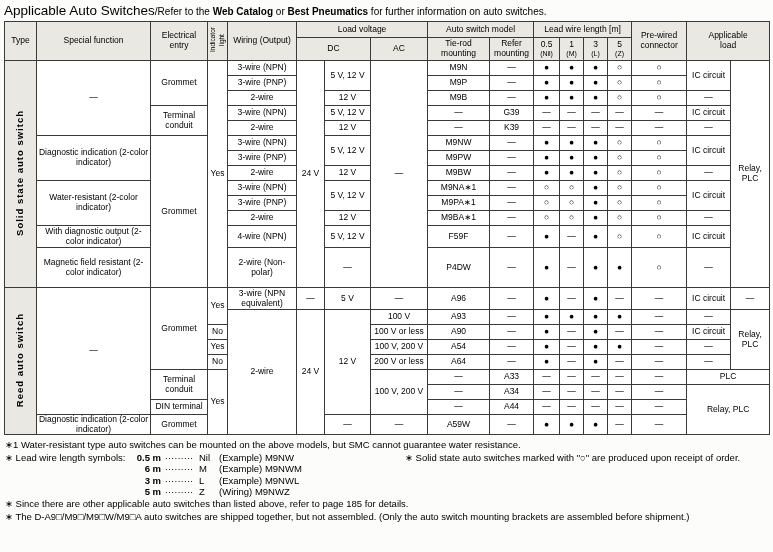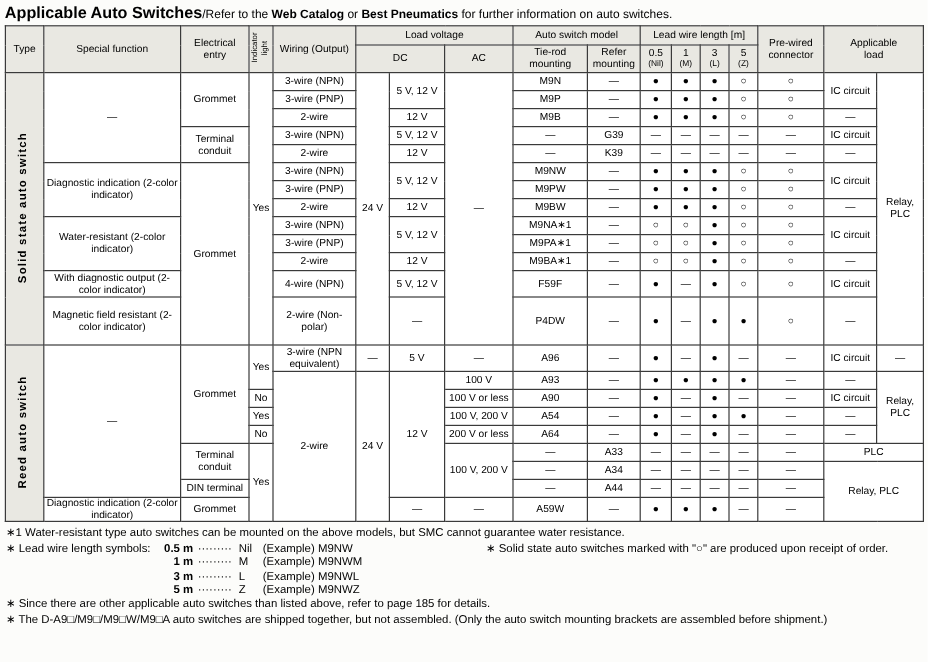--- a/index.html
+++ b/index.html
@@ -1,19 +1,19 @@
 <!DOCTYPE html>
 <html><head>
 <meta charset="utf-8">
 <style>
   html,body{margin:0;padding:0;}
   body{width:773px;height:552px;background:#fcfcfa;font-family:"Liberation Sans",sans-serif;color:#000;}
   .page{padding:3px 4px 0 4px;}
   .title-row{display:flex;align-items:baseline;margin-bottom:3px;white-space:nowrap;}
-  .t-main{font-size:13.5px;font-weight:bold;}
+  .t-main{font-size:13.5px;font-weight:normal;}
   .t-rest{font-size:10px;}
   .t-rest b{font-weight:bold;}
   table.sw{border-collapse:collapse;table-layout:fixed;width:765px;background:#fff;border:1.5px solid #222;}
   .sw th,.sw td{border:1px solid #3a3a3a;text-align:center;vertical-align:middle;font-size:8.5px;line-height:1.12;padding:0 1px;overflow:hidden;}
   .sw th{background:#e9e8e2;font-weight:normal;}
   .sw td{background:#fff;}
   td.type-cell{background:#e9e8e2;}
   .vtext{writing-mode:vertical-rl;transform:rotate(180deg);display:inline-block;}
   .type-label{font-weight:bold;font-size:9.5px;letter-spacing:1px;}
   .ind-label{font-size:6.5px;max-height:34px;line-height:1.35;}
@@ -390,38 +390,38 @@
       <div class="lead-block">
         <div class="lead-row">
           <span class="pre">∗  Lead wire length symbols: </span>
           <span class="ln">0.5 m</span>
           <span class="ld">·········</span>
           <span class="ls">Nil</span>
           <span class="le">(Example) M9NW</span>
         </div>
         <div class="lead-row">
           <span class="pre"></span>
-          <span class="ln">1 m</span>
+          <span class="ln">6 m</span>
           <span class="ld">·········</span>
           <span class="ls">M</span>
           <span class="le">(Example) M9NWM</span>
         </div>
         <div class="lead-row">
           <span class="pre"></span>
           <span class="ln">3 m</span>
           <span class="ld">·········</span>
           <span class="ls">L</span>
           <span class="le">(Example) M9NWL</span>
         </div>
         <div class="lead-row">
           <span class="pre"></span>
           <span class="ln">5 m</span>
           <span class="ld">·········</span>
           <span class="ls">Z</span>
-          <span class="le">(Example) M9NWZ</span>
+          <span class="le">(Wiring) M9NWZ</span>
         </div>
       </div>
       <div class="note right">∗  Solid state auto switches marked with "○" are produced upon receipt of order.</div>
     </div>
     <div class="note">∗  Since there are other applicable auto switches than listed above, refer to page 185 for details.</div>
     <div class="note">∗  The D-A9□/M9□/M9□W/M9□A auto switches are shipped together, but not assembled. (Only the auto switch mounting brackets are assembled before shipment.)</div>
   </div>
 
 </div>
 

